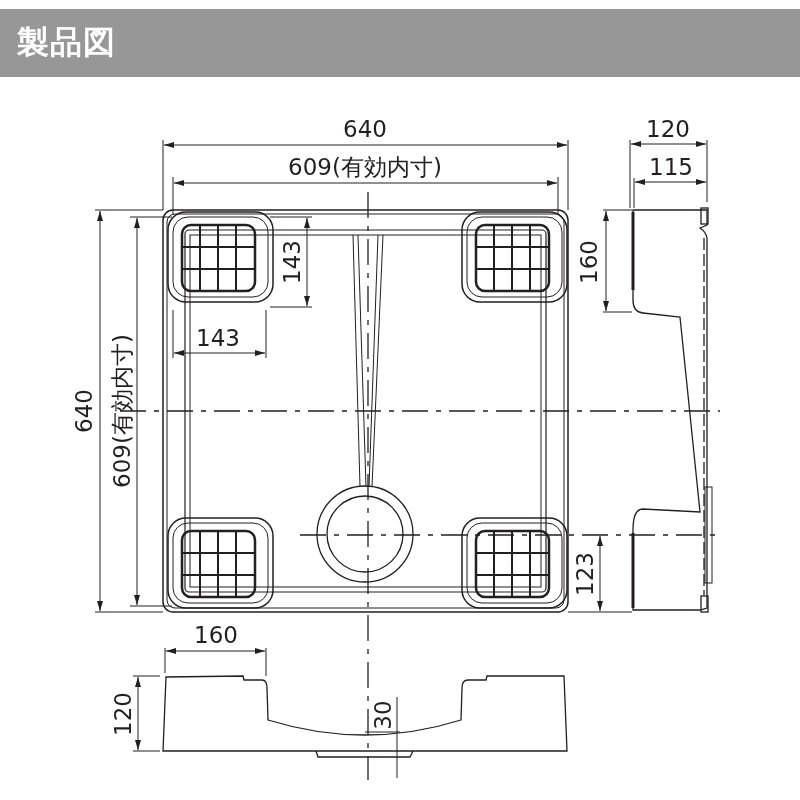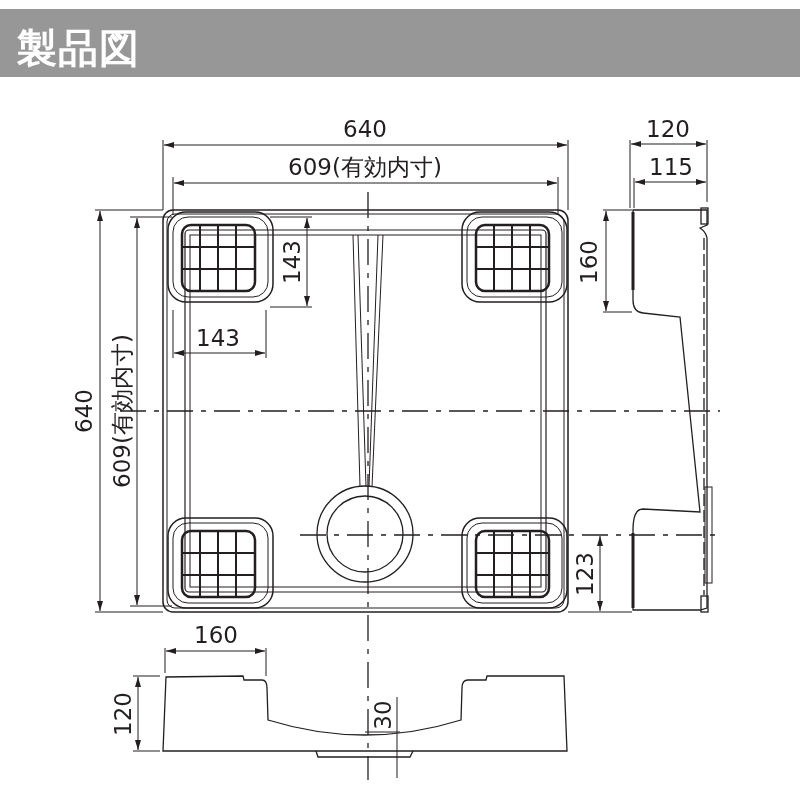--- a/index.html
+++ b/index.html
@@ -1,18 +1,18 @@
 <!DOCTYPE html>
 <html><head>
 <meta charset="utf-8">
 <style>
   html,body{margin:0;padding:0;background:#fff;}
   body{width:800px;height:800px;position:relative;overflow:hidden;font-family:"DejaVu Sans","Liberation Sans",sans-serif;}
   .header{position:absolute;left:0;top:9px;width:800px;height:68px;background:#979797;}
-  .header-title{position:absolute;left:17px;top:12px;color:#fff;font-size:40px;font-weight:bold;letter-spacing:1px;font-family:"DejaVu Sans",sans-serif;}
+  .header-title{position:absolute;left:17px;top:12px;color:#fff;font-size:32px;font-weight:bold;letter-spacing:1px;font-family:"DejaVu Sans",sans-serif;}
   svg{position:absolute;left:0;top:0;}
   .dim{font-family:"DejaVu Sans",sans-serif;font-size:23px;fill:#231f20;}
 </style>
 </head>
 <body>
 
 <div class="header">
   <span class="header-title">製品図</span>
 </div>
 

